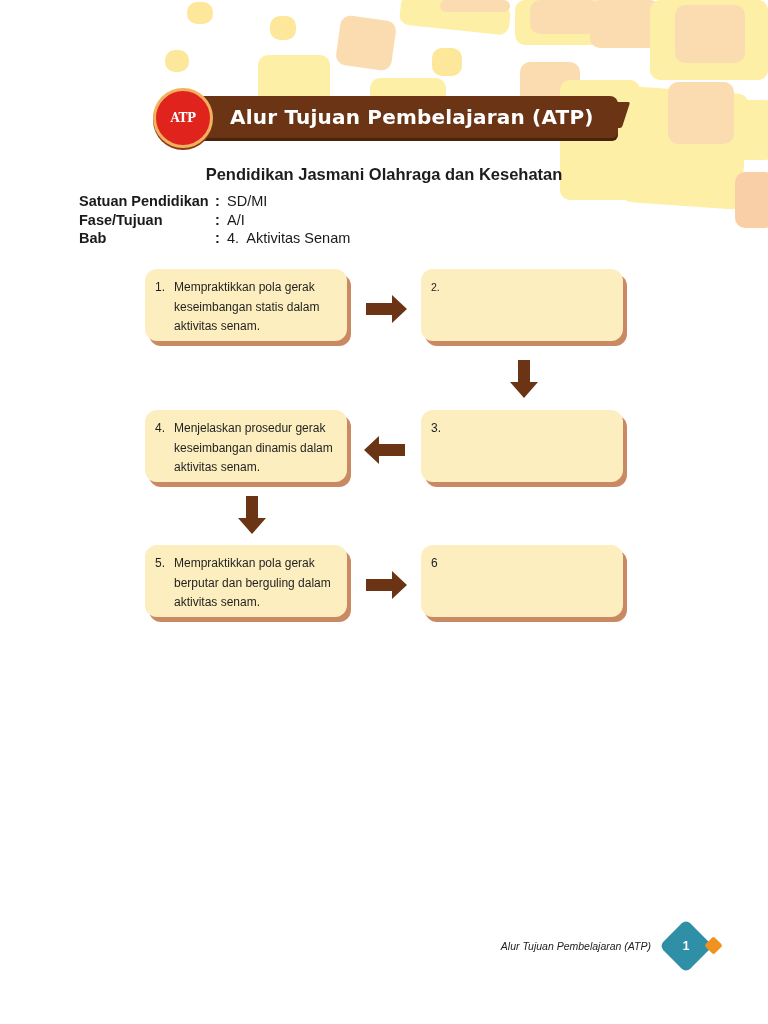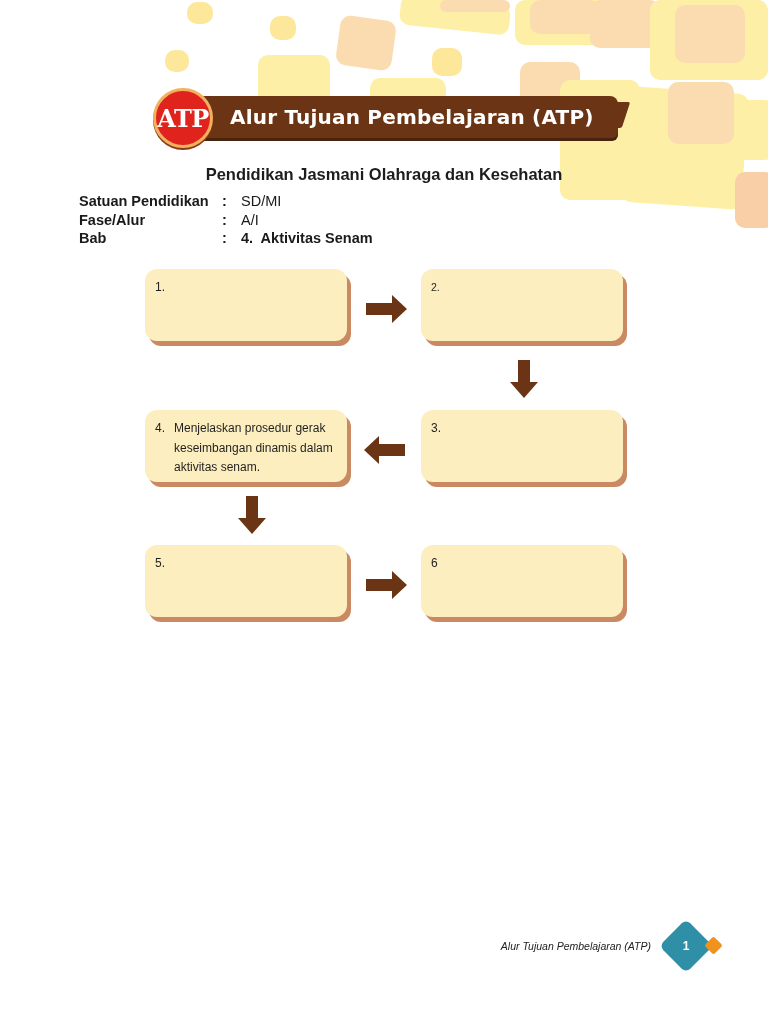--- a/index.html
+++ b/index.html
@@ -28,31 +28,31 @@
     .banner-title {
       position: absolute; left: 80px; top: 10px; color: #ffffff;
       font-family: "DejaVu Sans", sans-serif; font-weight: bold; font-size: 20px; letter-spacing: 0.2px;
       line-height: 38px;
     }
     .atp-badge {
       position: absolute; left: 3px; top: 0; width: 60px; height: 60px; border-radius: 50%;
       background: #e0231d; border: 3px solid #f2b15f;
       box-shadow: 0 2px 0 #8b3a14;
       display: flex; align-items: center; justify-content: center;
-      color: #fff; font-family: "DejaVu Serif", serif; font-weight: bold; font-size: 24px; letter-spacing: -0.5px; text-align: right;
+      color: #fff; font-family: "DejaVu Serif", serif; font-weight: bold; font-size: 12px; letter-spacing: -0.5px; text-align: right;
     }
 
     .subject { position: absolute; left: 0; width: 768px; top: 165px; text-align: center; font-size: 16.5px; font-weight: bold; color: #1d1d1d; }
 
     .meta { position: absolute; left: 79px; top: 192px; font-size: 14.5px; line-height: 18.5px; }
-    .meta-row { display: flex; gap: 7px; }
+    .meta-row { display: flex; }
     .meta-label { width: 136px; font-weight: bold; }
     .meta-colon { width: 12px; font-weight: bold; }
     .meta-value { }
-    .meta-value.bold { font-weight: bold; }
+    .meta-value.bold { font-weight: normal; }
 
     
     .box {
       position: absolute; width: 202px; height: 72px;
       background: #fdeec0; border-radius: 12px;
       box-shadow: 4px 5px 0 #c98a63;
       padding: 9px 8px 0 10px; font-size: 12px; line-height: 19.5px; color: #1f1f1f;
       display: flex;
     }
     .box-num { width: 19px; flex: none; }
@@ -104,46 +104,48 @@
 
 <div class="subject">Pendidikan Jasmani Olahraga dan Kesehatan</div>
 
 <div class="meta">
   <div class="meta-row">
     <span class="meta-label">Satuan Pendidikan</span>
     <span class="meta-colon">:</span>
     <span class="meta-value">SD/MI</span>
   </div>
   <div class="meta-row">
-    <span class="meta-label">Fase/Alur</span>
+    <span class="meta-label">Fase/Tujuan</span>
     <span class="meta-colon">:</span>
     <span class="meta-value">A/I</span>
   </div>
   <div class="meta-row">
     <span class="meta-label">Bab</span>
     <span class="meta-colon">:</span>
     <span class="meta-value bold" style="white-space:pre;">4.  Aktivitas Senam</span>
   </div>
 </div>
 
 <div class="box" style="left:145px;top:269px;">
   <span class="box-num">1.</span>
+  <span class="box-text">Mempraktikkan pola gerak keseimbangan statis dalam aktivitas senam.</span>
 </div>
 <div class="box" style="left:421px;top:269px;">
   <span class="box-num" style="font-size:10.5px;">2.</span>
 </div>
 <div class="box" style="left:421px;top:410px;">
   <span class="box-num">3.</span>
 </div>
 <div class="box" style="left:145px;top:410px;">
   <span class="box-num">4.</span>
   <span class="box-text">Menjelaskan prosedur gerak keseimbangan dinamis dalam aktivitas senam.</span>
 </div>
 <div class="box" style="left:145px;top:545px;">
   <span class="box-num">5.</span>
+  <span class="box-text">Mempraktikkan pola gerak berputar dan berguling dalam aktivitas senam.</span>
 </div>
 <div class="box" style="left:421px;top:545px;">
   <span class="box-num">6</span>
 </div>
 
 <div class="arrow" style="left:366px;top:295px;">
   <svg width="42" height="28" viewBox="0 0 42 28">
       <polygon points="0,8 26,8 26,0 41,14 26,28 26,20 0,20" fill="#6b3515"></polygon>
     </svg>
 </div>

